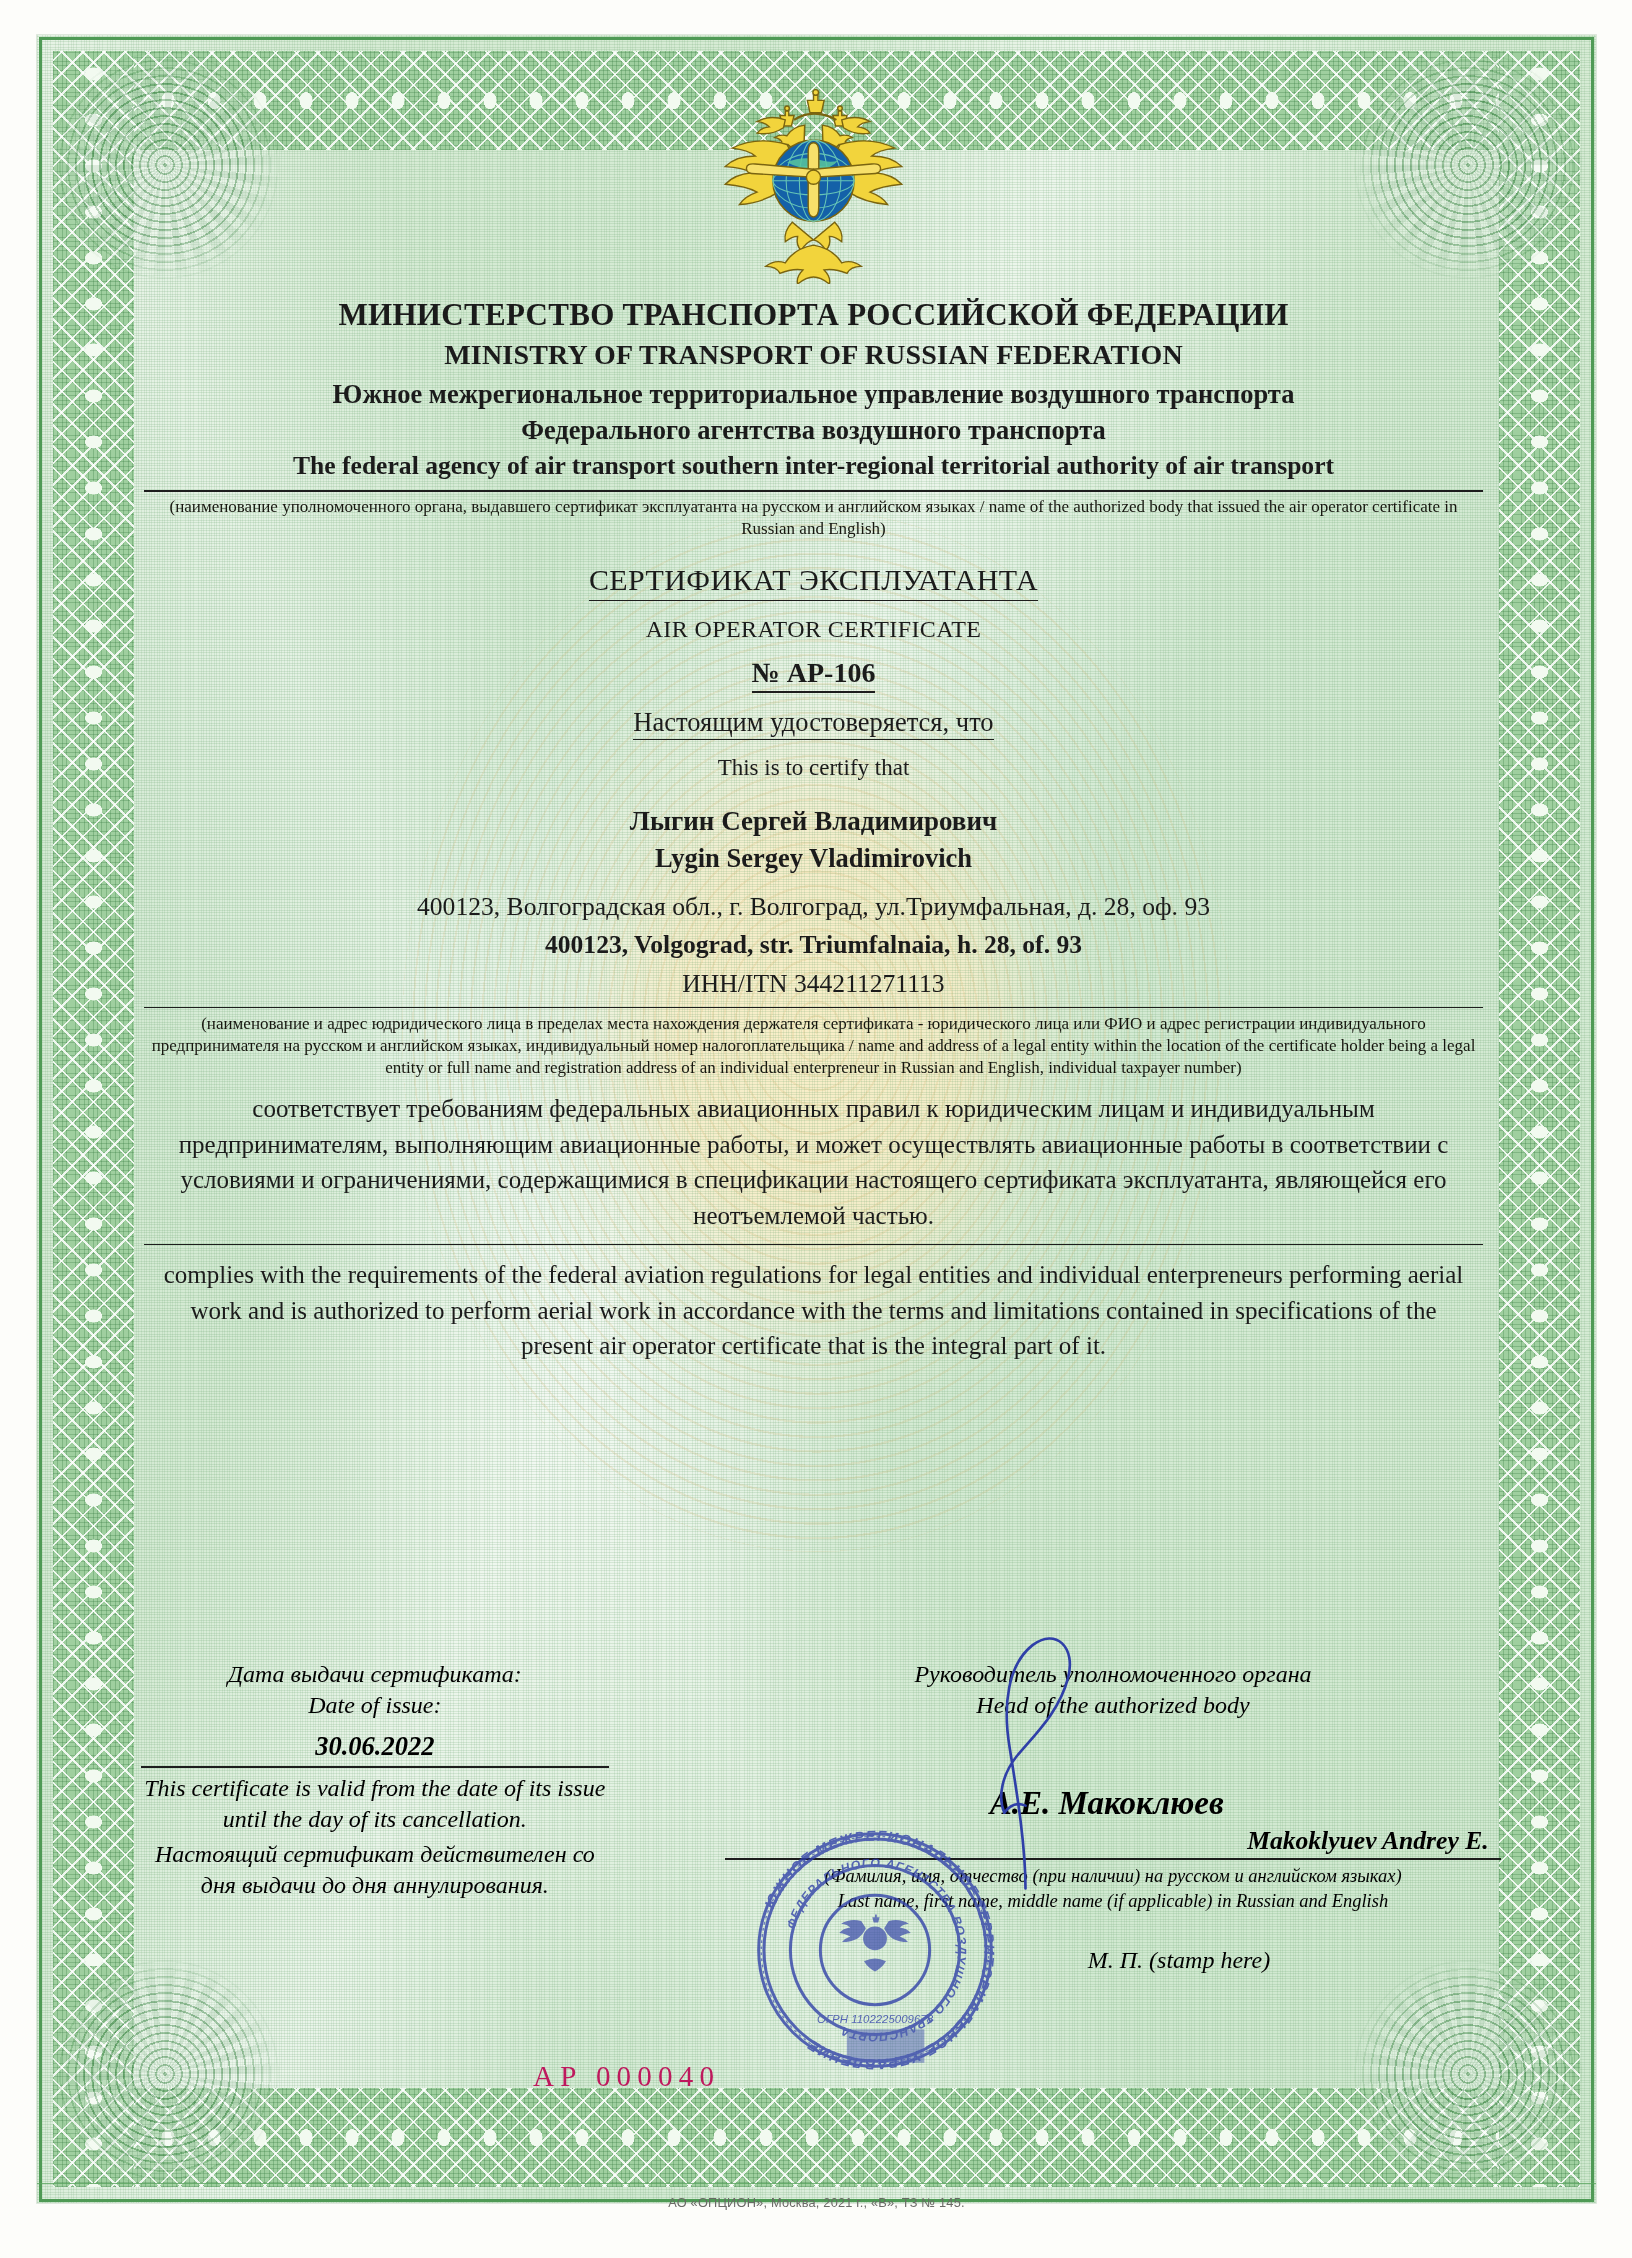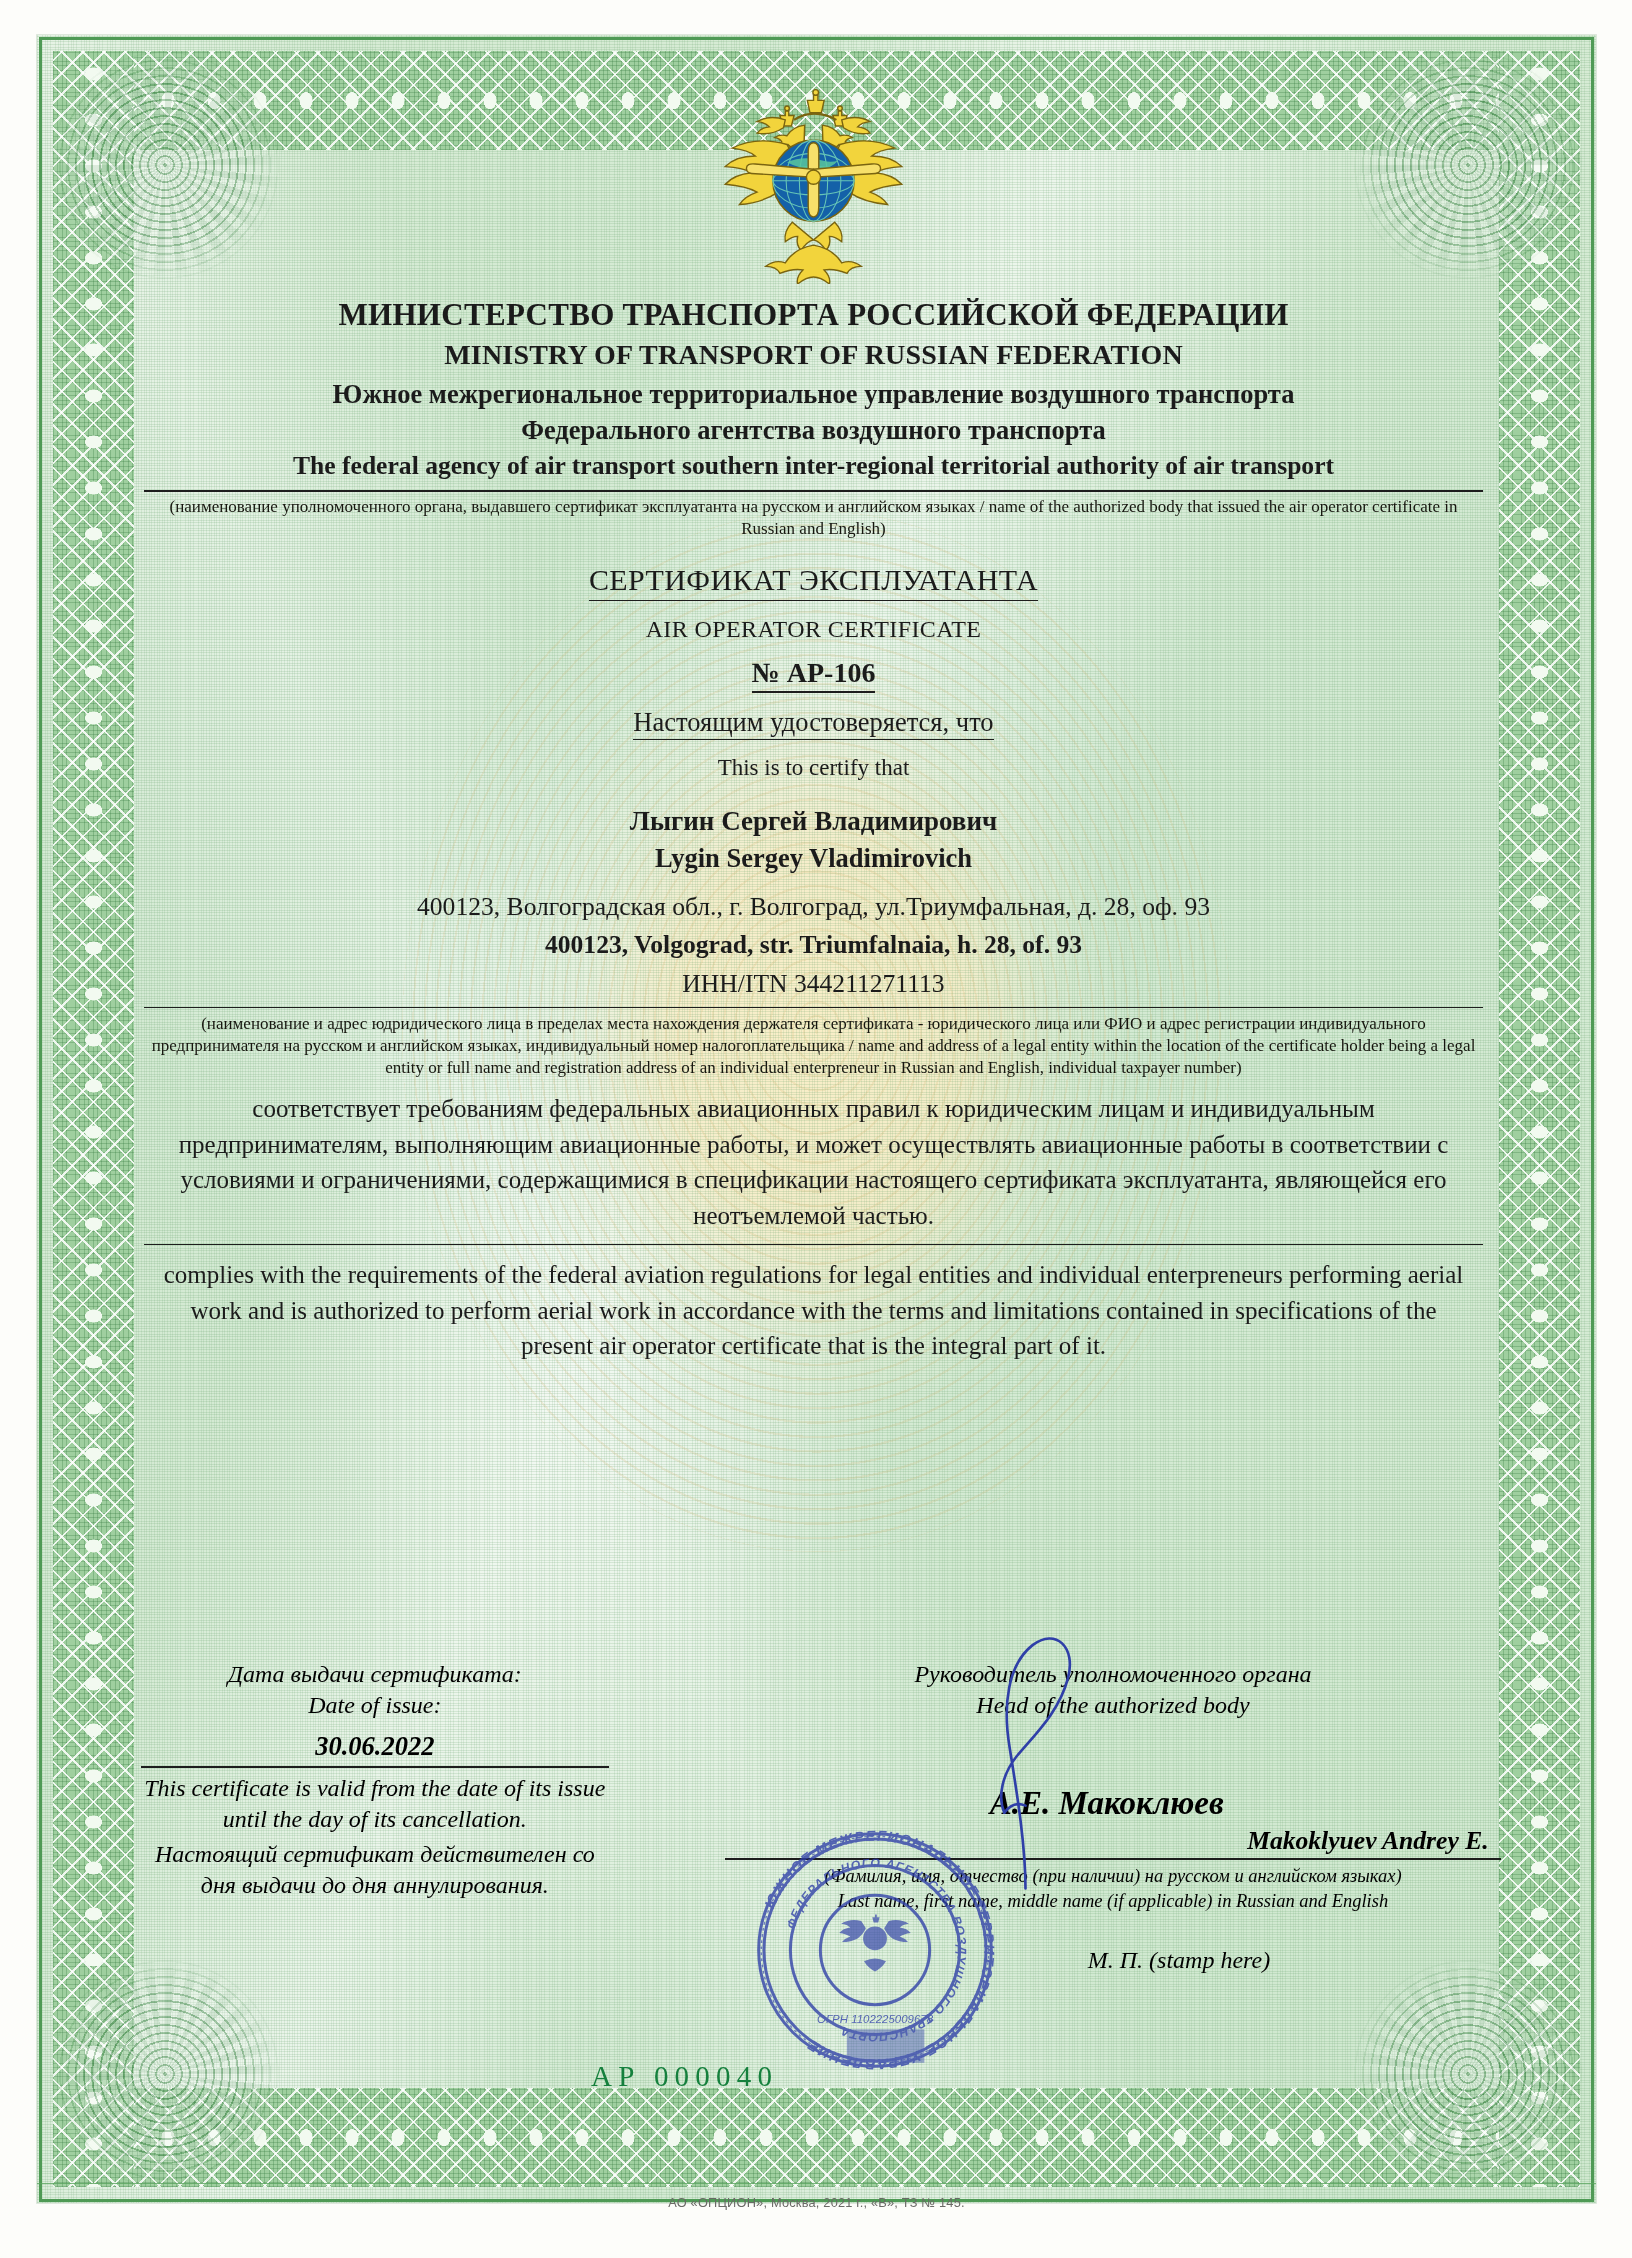--- a/index.html
+++ b/index.html
@@ -158,22 +158,22 @@
   .mp{font-size:24px;margin-top:34px;text-align:center;padding-left:132px;}
 
   
   .signature{position:absolute;left:168px;top:-35px;width:265px;height:291px;pointer-events:none;}
   
   .stamp{
     position:absolute;left:8.8px;top:150px;width:282px;height:282px;pointer-events:none;opacity:.78;
   }
 
   .serial{
-    position:absolute;left:591px;top:2060px;
-    font-size:29px;letter-spacing:6.2px;color:#15803d;font-weight:500;
+    position:absolute;left:533px;top:2060px;
+    font-size:29px;letter-spacing:6.2px;color:#be185d;font-weight:500;
   }
 
   .footer{
     position:absolute;left:0;right:0;top:2195px;text-align:center;
     font-size:12.8px;color:#6a6a66;font-family:"Liberation Sans", sans-serif;letter-spacing:0.2px;
   }
   .footrule{position:absolute;left:37px;right:37px;top:2183px;border-top:1.8px solid #5aa55f;opacity:.8;}
 </style>
 </head>
 <body>

